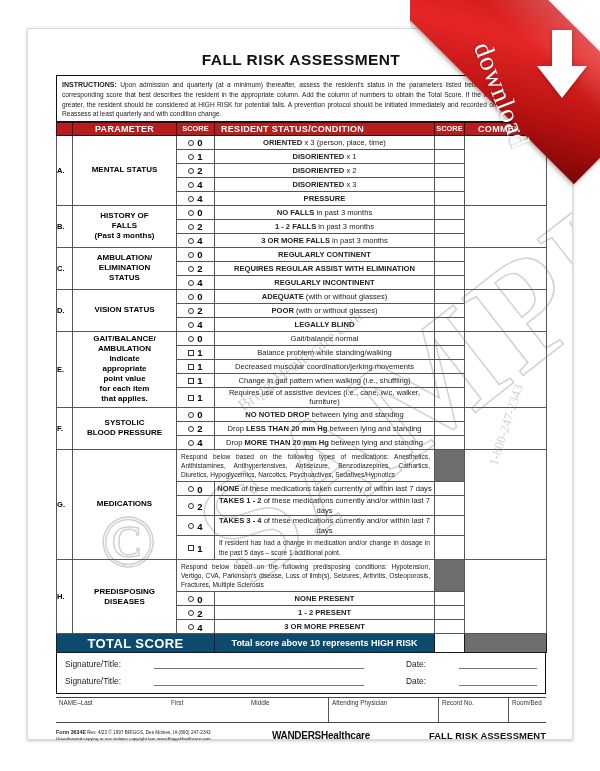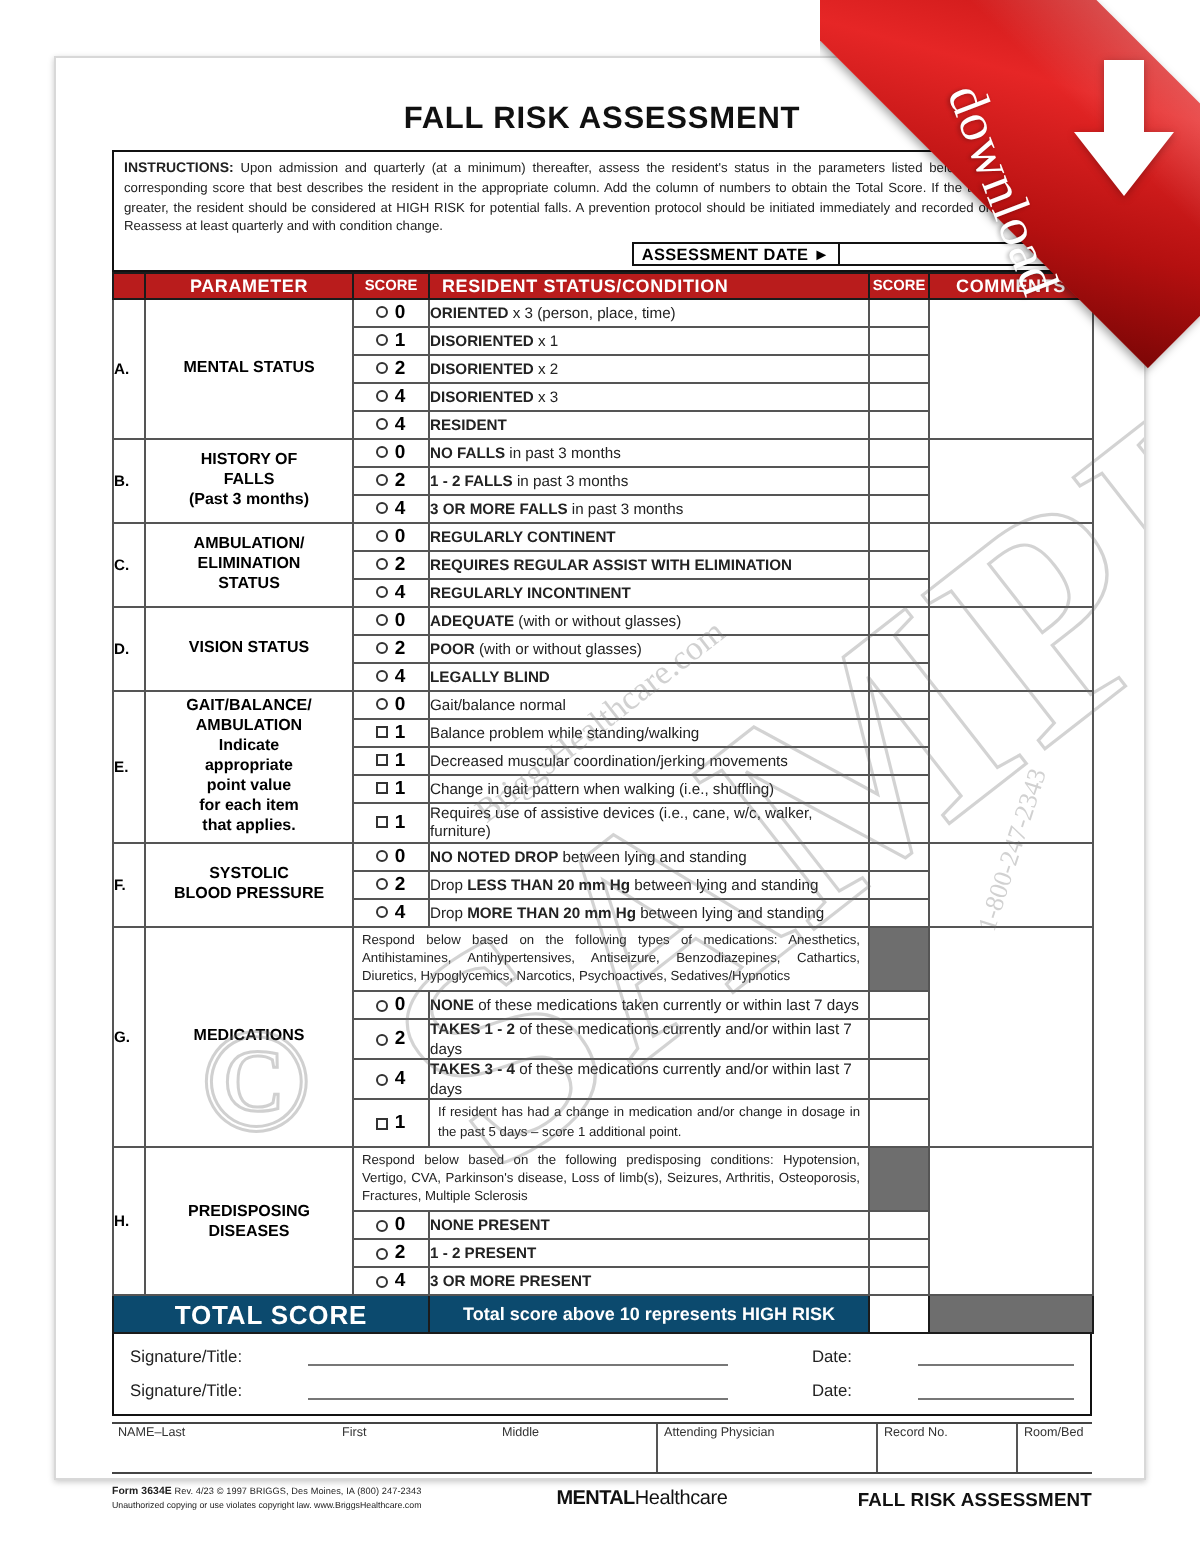--- a/index.html
+++ b/index.html
@@ -158,21 +158,21 @@
     margin-right: 3px;
     background: #fff;
   }
   .pts { vertical-align: middle; }
 
   td.status {
     font-size: 7.6px;
     padding: 1px 4px;
     line-height: 1.25;
     color: #222;
-    text-align: left;
+    text-align: center;
   }
   td.status b { font-weight: bold; }
   td.status.note {
     font-size: 6.6px;
     line-height: 1.4;
     text-align: justify;
     padding: 2px 4px;
   }
   td.blankcell { background: #fff; }
   td.shaded { background: #6e6e6e; }
@@ -251,21 +251,21 @@
   .foot-left .l1 b { font-size: 5.2px; }
   .foot-left .l2 { font-size: 4.4px; color: #222; margin-top: 1px; }
   .foot-brand {
     flex: 1 1 auto;
     text-align: center;
     font-size: 10px;
     color: #111;
     padding-top: 1px;
   }
   .foot-brand .b1 { font-weight: bold; letter-spacing: -.3px; }
-  .foot-brand .b2 { font-weight: normal; letter-spacing: -.2px; margin-top: 24px; }
+  .foot-brand .b2 { font-weight: bold; letter-spacing: -.2px; margin-top: 24px; }
   .foot-right {
     width: 150px;
     text-align: right;
     font-size: 9.4px;
     font-weight: bold;
     color: #111;
     padding-top: 1px;
     letter-spacing: .1px;
   }
 
@@ -363,25 +363,20 @@
 
 <div id="page">
 
   <div class="sheet">
     <div class="inner">
 
       <div class="doc-title">FALL RISK ASSESSMENT</div>
 
       <div class="instr-box">
         <p class="instr-text"><b>INSTRUCTIONS:</b><span> Upon admission and quarterly (at a minimum) thereafter, assess the resident's status in the parameters listed below (A-H). Record the corresponding score that best describes the resident in the appropriate column. Add the column of numbers to obtain the Total Score. If the total score is 10 or greater, the resident should be considered at HIGH RISK for potential falls. A prevention protocol should be initiated immediately and recorded on the care plan. Reassess at least quarterly and with condition change.</span></p>
-        <div class="assess-row">
-          <div class="assess-spacer"></div>
-          <div class="assess-label">ASSESSMENT DATE ►</div>
-          <div class="assess-blank"></div>
-        </div>
       </div>
 
       <table class="form">
         <colgroup>
           <col class="c-letter">
             <col class="c-param">
             <col class="c-score">
           <col class="c-status">
             <col class="c-score2">
             <col class="c-comment">
@@ -413,21 +408,21 @@
               <td class="status"><b>DISORIENTED</b> x 2</td>
               <td class="blankcell"></td>
             </tr>
             <tr>
               <td class="scorecell"><span class="bullet"></span><span class="pts">4</span></td>
               <td class="status"><b>DISORIENTED</b> x 3</td>
               <td class="blankcell"></td>
             </tr>
             <tr>
               <td class="scorecell"><span class="bullet"></span><span class="pts">4</span></td>
-              <td class="status"><b>RESIDENT</b></td>
+              <td class="status"><b>PRESSURE</b></td>
               <td class="blankcell"></td>
             </tr>
             <tr>
               <td class="letter" rowspan="3">B.</td>
               <td class="param" rowspan="3">HISTORY OF<br>FALLS<br>(Past 3 months)</td>
               <td class="scorecell"><span class="bullet"></span><span class="pts">0</span></td>
               <td class="status"><b>NO FALLS</b> in past 3 months</td>
               <td class="blankcell"></td>
               <td class="blankcell rightedge" rowspan="3"></td>
             </tr>
@@ -603,21 +598,21 @@
         <div class="pcell p-phys div">Attending Physician</div>
         <div class="pcell p-rec div">Record No.</div>
         <div class="pcell p-room div">Room/Bed</div>
       </div>
 
       <div class="footer">
         <div class="foot-left">
           <div class="l1"><b>Form 3634E</b><span>  Rev. 4/23   © 1997 BRIGGS, Des Moines, IA   (800) 247-2343</span></div>
           <div class="l2">Unauthorized copying or use violates copyright law.   www.BriggsHealthcare.com</div>
         </div>
-        <div class="foot-brand"><span class="b1">MENTAL</span><span class="b2">Healthcare</span></div>
+        <div class="foot-brand"><span class="b1">WANDERS</span><span class="b2">Healthcare</span></div>
         <div class="foot-right">FALL RISK ASSESSMENT</div>
       </div>
 
     </div>
 
     <div class="watermark">
       <div class="wm-sample">SAMPLE</div>
       <div class="wm-c">©</div>
       <div class="wm-site">BriggsHealthcare.com</div>
       <div class="wm-phone">1-800-247-2343</div>

